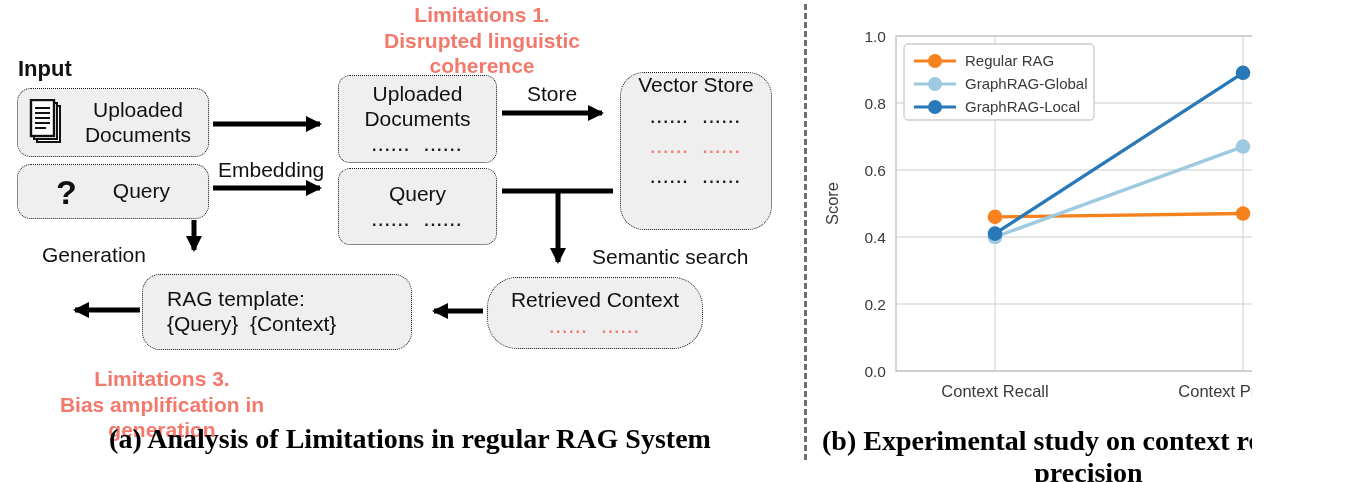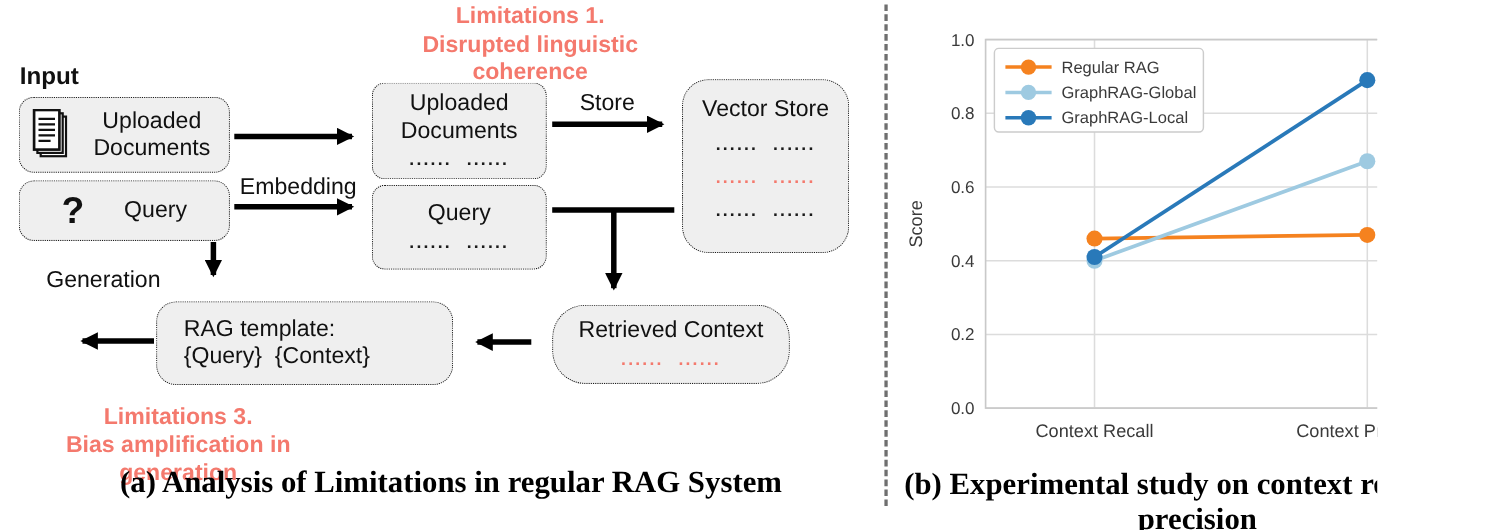--- a/index.html
+++ b/index.html
@@ -96,30 +96,31 @@
       <span class="dots">...... ......</span>
     </div>
 
     <div class="dbox" style="left:338px;top:168px;width:159px;height:77px;border-radius:12px;">
       <span>Query</span>
       <span class="dots">...... ......</span>
     </div>
 
     <div class="dlabel" style="left:527px;top:81px;">Store</div>
 
-    <div class="dbox" style="left:620px;top:72px;width:152px;height:158px;border-radius:24px;justify-content:flex-start;padding-top:14px;">
+    <div class="dbox" style="left:620px;top:72px;width:152px;height:158px;border-radius:24px;justify-content:flex-start;">
       <span>Vector Store</span>
       <span class="dots vrow">...... ......</span>
       <span class="dots vrow accent">...... ......</span>
       <span class="dots vrow">...... ......</span>
     </div>
 
+    <div class="dlabel" style="left:592px;top:244px;">Semantic search</div>
     <div class="dlabel" style="left:42px;top:242px;">Generation</div>
 
-    <div class="dbox" style="left:502px;top:277px;width:216px;height:72px;border-radius:30px;">
+    <div class="dbox" style="left:487px;top:277px;width:216px;height:72px;border-radius:30px;">
       <span>Retrieved Context</span>
       <span class="dots accent">...... ......</span>
     </div>
 
     <div class="dbox ragline" style="left:142px;top:274px;width:270px;height:76px;border-radius:18px;">
       <span class="tline">RAG template:</span>
       <span class="tline">{Query}  {Context}</span>
     </div>
 
     <div class="limit" style="left:12px;top:366px;">

